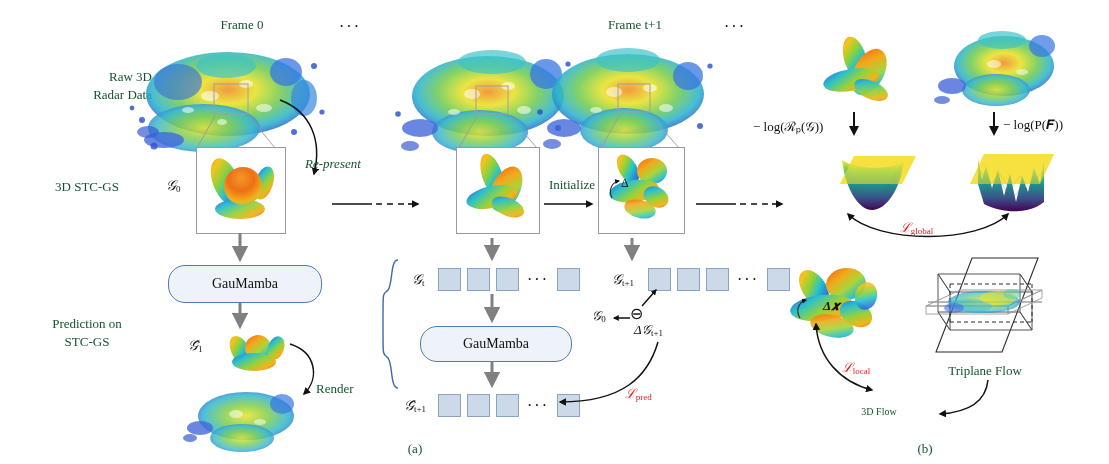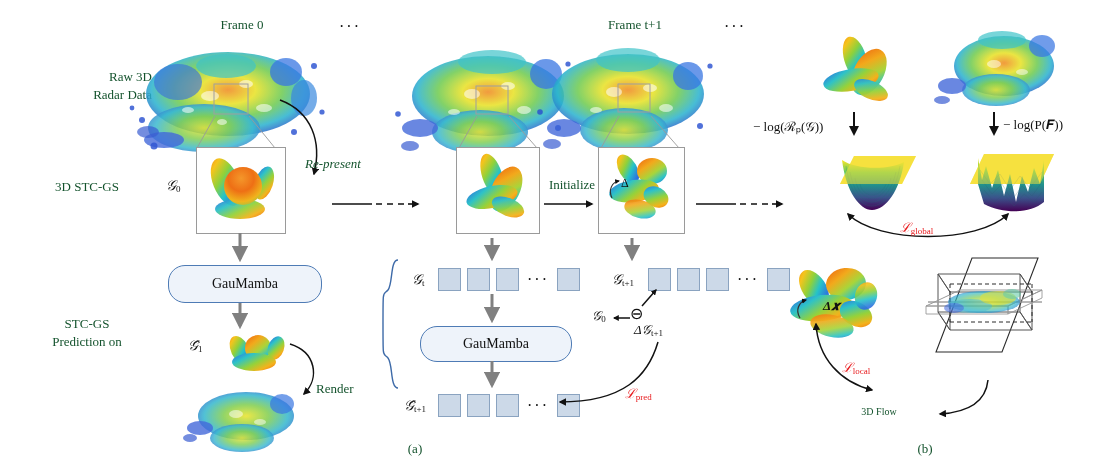--- a/index.html
+++ b/index.html
@@ -90,22 +90,22 @@
   <div class="abs lbl" style="left:22px;top:68px;width:130px;text-align:right;">
     <div>Raw 3D</div>
     <div>Radar Data</div>
   </div>
 
   <div class="abs lbl" style="left:22px;top:178px;width:130px;">
     <div>3D STC-GS</div>
   </div>
 
   <div class="abs lbl" style="left:22px;top:315px;width:130px;">
+    <div>Prediction on</div>
     <div>STC-GS</div>
-    <div>Prediction on</div>
   </div>
 
   <div class="abs lbl" style="left:182px;top:16px;width:120px;">Frame 0</div>
   <div class="abs lbl dots" style="left:330px;top:16px;width:40px;">···</div>
   <div class="abs lbl" style="left:575px;top:16px;width:120px;">Frame t+1</div>
   <div class="abs lbl dots" style="left:715px;top:16px;width:40px;">···</div>
 
   <svg class="abs" style="left:118px;top:36px;" width="220" height="130" viewBox="0 0 220 130">
     <g opacity="0.95">
       <ellipse cx="110" cy="58" rx="82" ry="42" fill="url(#radarG)" opacity="0.9"></ellipse>
@@ -464,20 +464,21 @@
     </g>
 
     <g opacity="0.9">
       <ellipse cx="64" cy="52" rx="36" ry="11" fill="url(#radarG2)" opacity="0.75"></ellipse>
       <ellipse cx="50" cy="56" rx="22" ry="7" fill="#3fb9d0" opacity="0.6"></ellipse>
       <ellipse cx="78" cy="48" rx="18" ry="7" fill="#d8df2e" opacity="0.65"></ellipse>
       <ellipse cx="34" cy="58" rx="10" ry="5" fill="#3a62d8" opacity="0.6"></ellipse>
       <ellipse cx="92" cy="44" rx="9" ry="5" fill="#57c7a0" opacity="0.6"></ellipse>
     </g>
   </svg>
+  <div class="abs lbl" style="left:925px;top:362px;width:120px;">Triplane Flow</div>
 
   <svg class="abs" style="left:812px;top:318px;" width="80" height="88" viewBox="0 0 80 88">
     <path d="M4,6 C6,40 28,64 60,72" fill="none" stroke="#111" stroke-width="1.5" marker-start="url(#arrBlk)" marker-end="url(#arrBlk)"></path>
   </svg>
   <div class="abs math red" style="left:842px;top:358px;font-size:13px;">
     <span>ℒ</span><span class="sub">local</span>
   </div>
 
   <svg class="abs" style="left:930px;top:378px;" width="70" height="44" viewBox="0 0 70 44">
     <path d="M58,2 C56,22 42,34 10,36" fill="none" stroke="#111" stroke-width="1.5" marker-end="url(#arrBlk)"></path>

